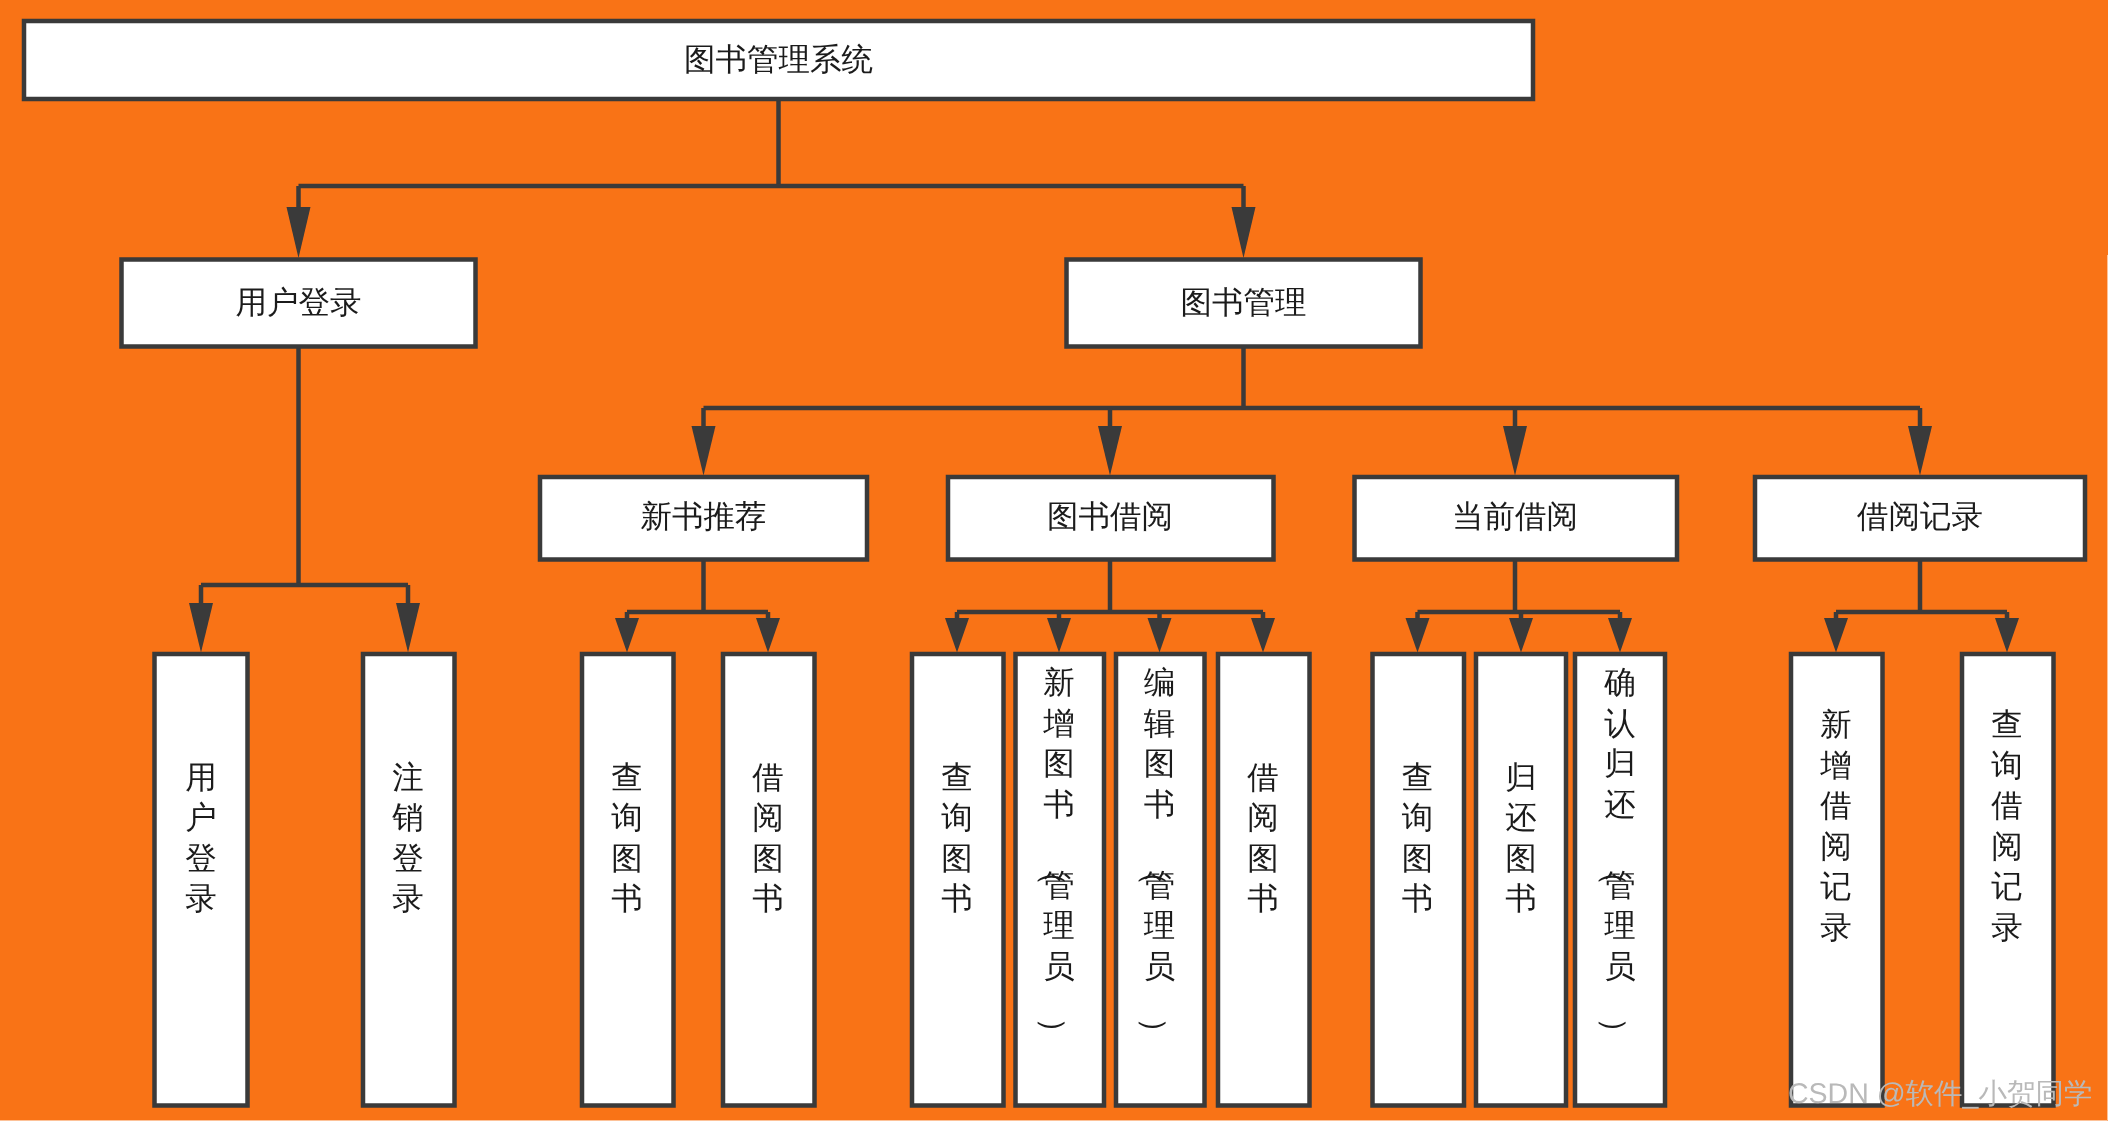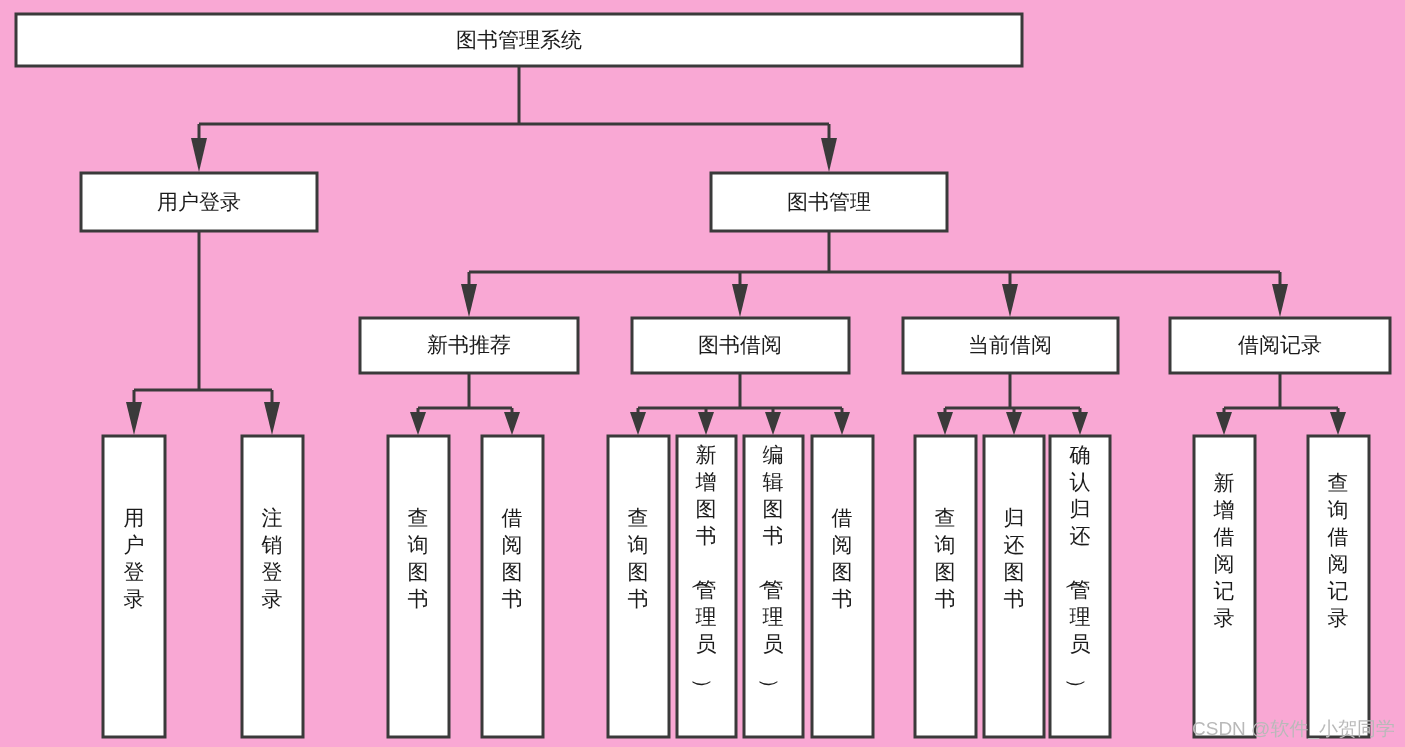--- a/index.html
+++ b/index.html
@@ -8,21 +8,21 @@
     padding: 0;
     background: #ffffff;
   }
   body {
     font-family: "Liberation Sans", "DejaVu Sans", sans-serif;
   }
   #diagram-root {
     position: relative;
     width: 1405px;
     height: 747px;
-    background: #f9a8d4;
+    background: #f97316;
     overflow: hidden;
   }
   svg.diagram-canvas {
     position: absolute;
     left: 0;
     top: 0;
     width: 1405px;
     height: 747px;
   }
   .node-box {

